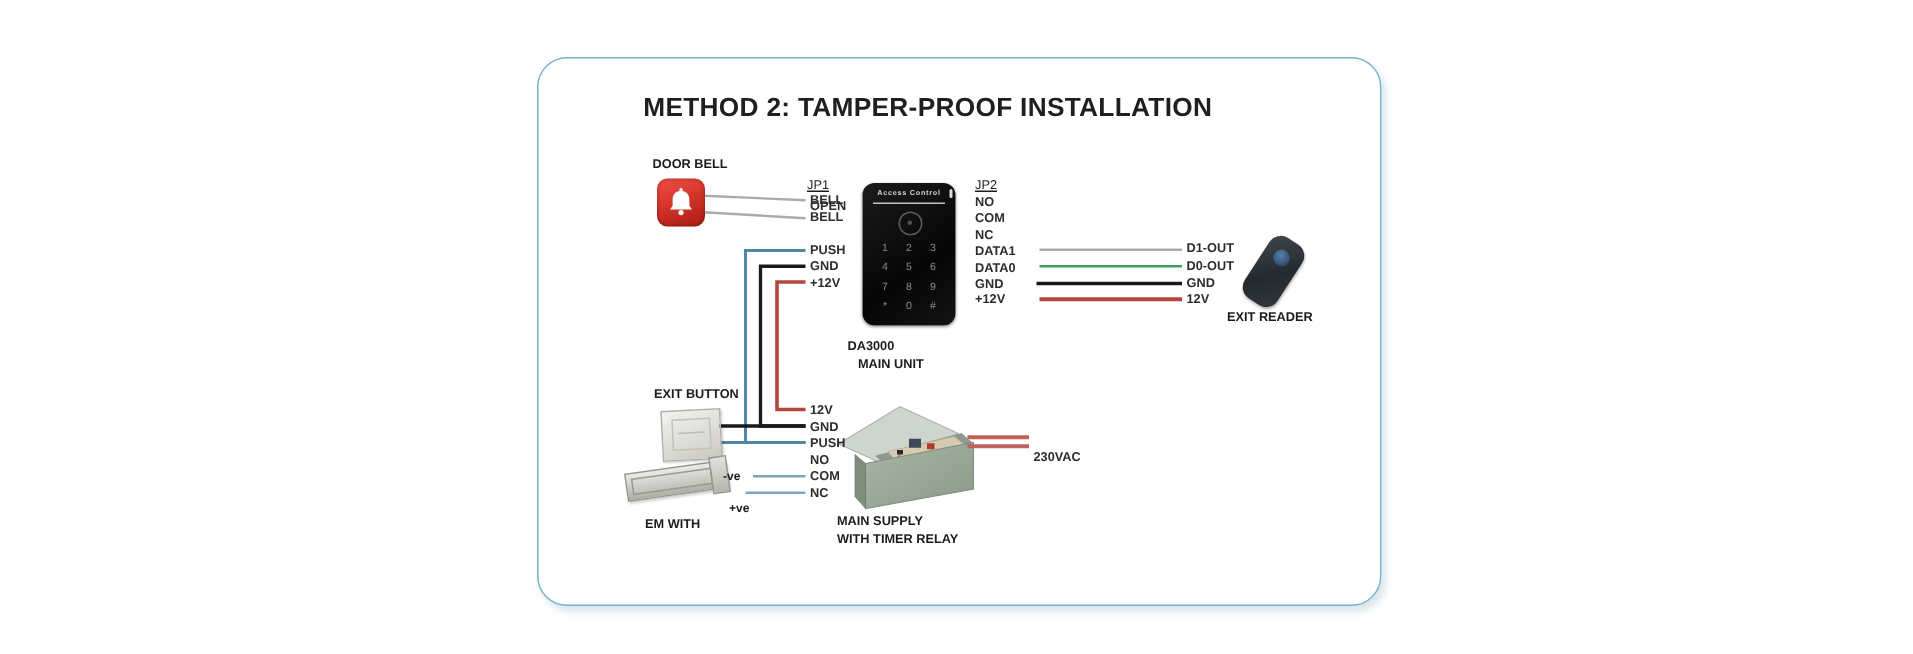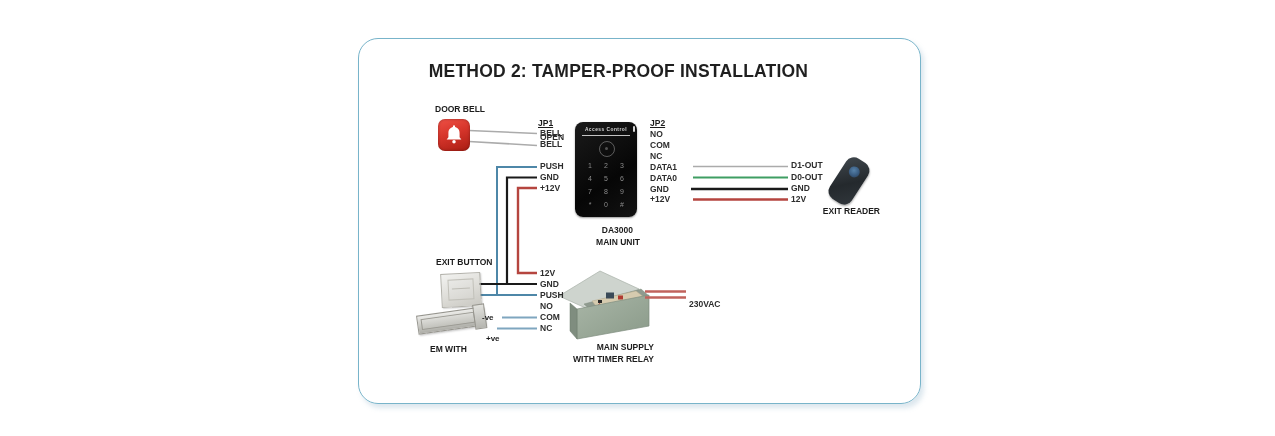--- a/index.html
+++ b/index.html
@@ -11,23 +11,23 @@
          border:1.5px solid #78b4ca;border-radius:20px;
          box-shadow:3px 4px 5px rgba(130,170,195,.28);}
 
   .title{position:absolute;left:358px;top:61px;width:521px;text-align:center;
          font-size:17.5px;font-weight:700;color:#1f1f1f;letter-spacing:.2px;}
 
   .lbl{position:absolute;font-size:8.5px;font-weight:700;color:#1c1c1c;
        white-space:nowrap;line-height:11px;}
   .pin{position:absolute;font-size:8.5px;font-weight:700;color:#2d2d2d;
        white-space:nowrap;line-height:11px;}
-  .jp{position:absolute;font-size:8.5px;font-weight:700;color:#1c1c1c;
+  .jp{position:absolute;font-size:8.5px;font-weight:400;color:#1c1c1c;
       text-decoration:underline;line-height:11px;}
-  .ctr{text-align:right;}
+  .ctr{text-align:left;}
 
   #wires{position:absolute;left:0;top:0;}
 
   
   .bell{position:absolute;left:438px;top:119px;width:32px;height:32px;
         border-radius:7px;background:linear-gradient(160deg,#ef5045 0%,#d6352b 45%,#a81c12 100%);
         box-shadow:inset 0 0 3px rgba(0,0,0,.35);display:flex;align-items:center;justify-content:center;}
 
   
   .keypad{position:absolute;left:575px;top:122px;width:62px;height:95px;border-radius:8px;

